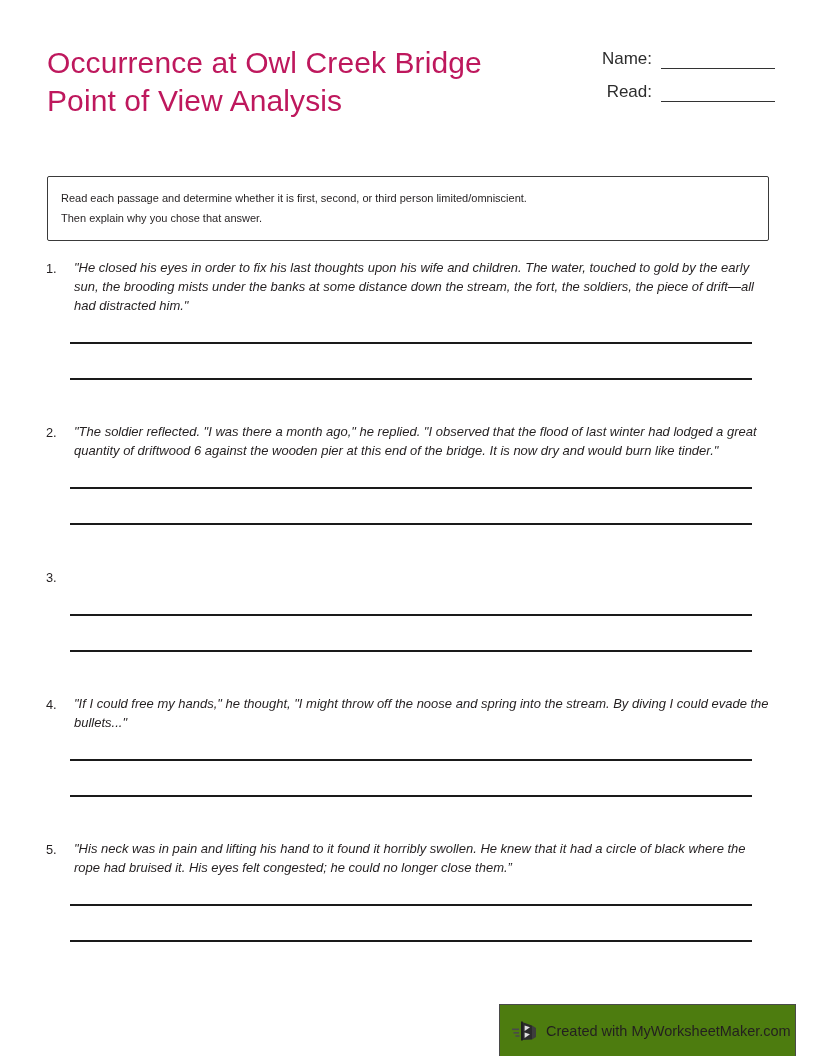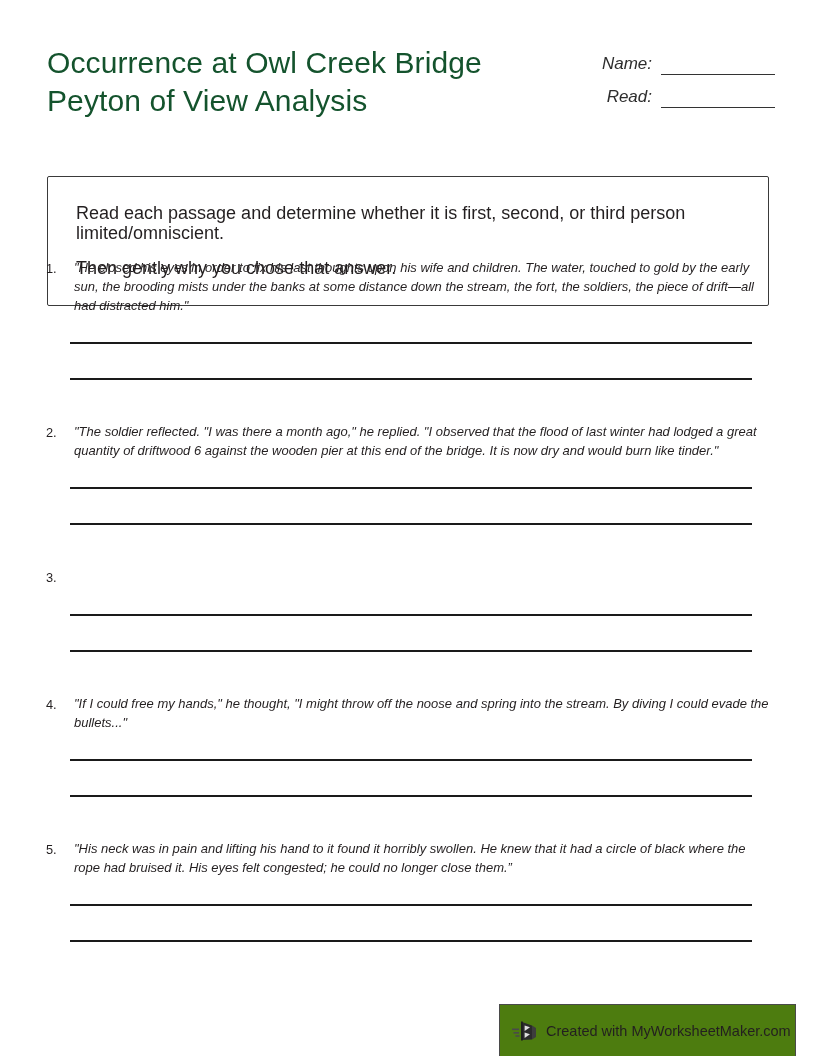--- a/index.html
+++ b/index.html
@@ -27,37 +27,36 @@
   .title-block {
     position: absolute;
     left: 47px;
     top: 44px;
     width: 500px;
   }
   .title-line {
     font-size: 30px;
     font-weight: 300;
     line-height: 38px;
-    color: #14532d;
+    color: #be185d;
     letter-spacing: 0.1px;
     white-space: nowrap;
   }
 
   .namedate {
     position: absolute;
     left: 560px;
     top: 48px;
     width: 215px;
   }
   .nd-row {
     display: flex;
-    align-items: center;
+    align-items: flex-start;
     justify-content: flex-end;
     height: 33px;
-    font-style: italic;
   }
   .nd-label {
     font-size: 17px;
     font-weight: 400;
     color: #2d2d2d;
     line-height: 22px;
     padding-bottom: 2px;
   }
   .nd-rule {
     width: 114px;
@@ -71,22 +70,22 @@
     position: absolute;
     left: 47px;
     top: 176px;
     width: 722px;
     box-sizing: border-box;
     border: 1.3px solid #3a3a3a;
     border-radius: 2px;
     padding: 11px 13px 12px 13px;
   }
   .instructions p {
-    margin: 15px;
-    font-size: 18px;
+    margin: 0;
+    font-size: 11px;
     line-height: 20px;
     color: #231f20;
   }
 
   
   .questions {
     position: absolute;
     left: 0;
     top: 258px;
     width: 816px;
@@ -162,39 +161,39 @@
     white-space: nowrap;
   }
 </style>
 </head>
 <body>
 
 <div class="header">
 
   <div class="title-block">
     <div class="title-line">Occurrence at Owl Creek Bridge</div>
-    <div class="title-line">Peyton of View Analysis</div>
+    <div class="title-line">Point of View Analysis</div>
   </div>
 
   <div class="namedate">
     <div class="nd-row">
       <span class="nd-label">Name:</span>
       <span class="nd-rule"></span>
     </div>
     <div class="nd-row">
       <span class="nd-label">Read:</span>
       <span class="nd-rule"></span>
     </div>
   </div>
 
 </div>
 
 <div class="instructions">
   <p>Read each passage and determine whether it is first, second, or third person limited/omniscient.</p>
-  <p>Then gently why you chose that answer.</p>
+  <p>Then explain why you chose that answer.</p>
 </div>
 
 <div class="questions">
 
   <div class="question">
     <div class="q-body">
       <div class="q-num">1.</div>
       <div class="q-text">"He closed his eyes in order to fix his last thoughts upon his wife and children. The water, touched to gold by the early sun, the brooding mists under the banks at some distance down the stream, the fort, the soldiers, the piece of drift—all had distracted him."</div>
     </div>
     <div class="answer-lines">

